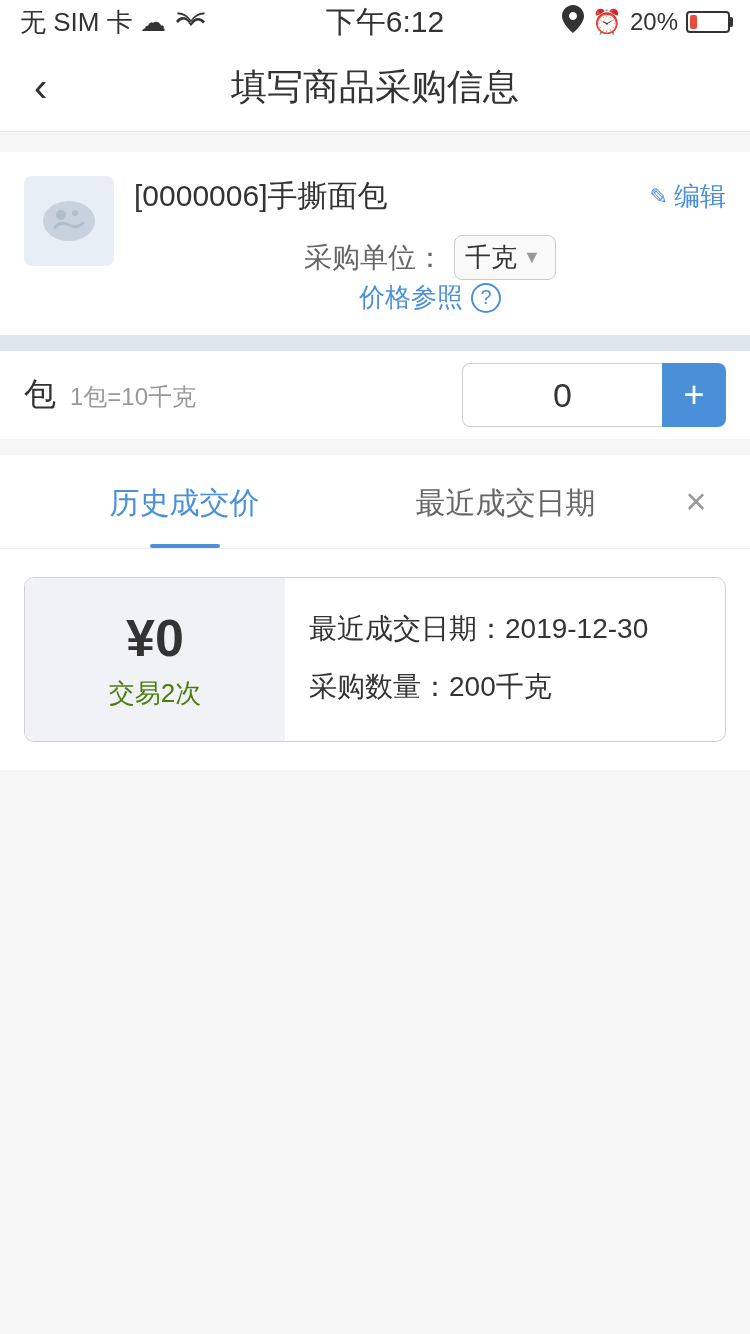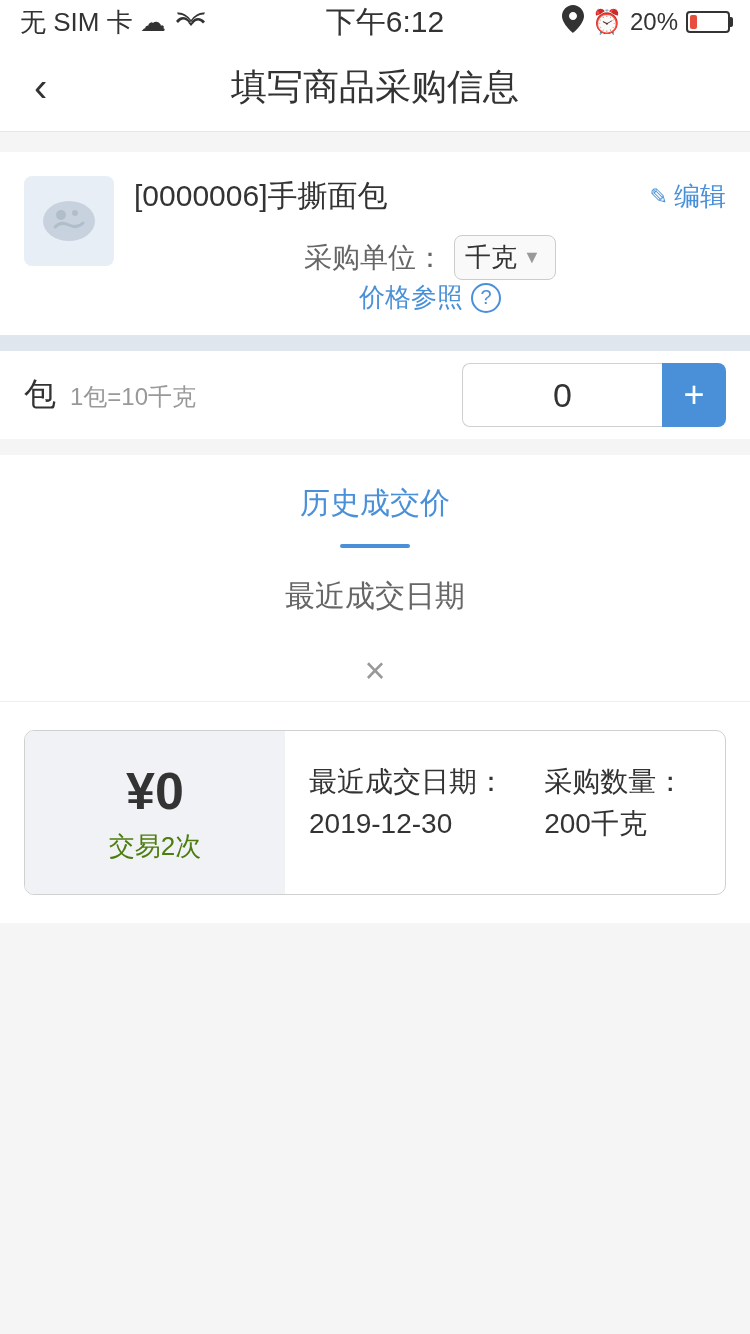--- a/index.html
+++ b/index.html
@@ -258,21 +258,20 @@
     .tab-section {
       background: #fff;
       margin-top: 16px;
     }
     .tab-header {
       display: flex;
       align-items: center;
       border-bottom: 1px solid #eee;
       position: relative;
       padding: 0 24px;
-      flex-direction: column;
     }
     .tab-item {
       flex: 1;
       text-align: center;
       padding: 28px 0 24px 0;
       font-size: 30px;
       color: #666;
       cursor: pointer;
       position: relative;
     }
@@ -329,20 +328,21 @@
     }
     .history-trades {
       font-size: 26px;
       color: #4d7c0f;
       margin-top: 8px;
     }
     .history-right {
       flex: 1;
       padding: 30px 24px;
       display: flex;
+      flex-direction: column;
       gap: 16px;
     }
     .history-detail-row {
       font-size: 28px;
       color: #333;
       line-height: 1.5;
     }
   </style>
 </head>
 <body>

